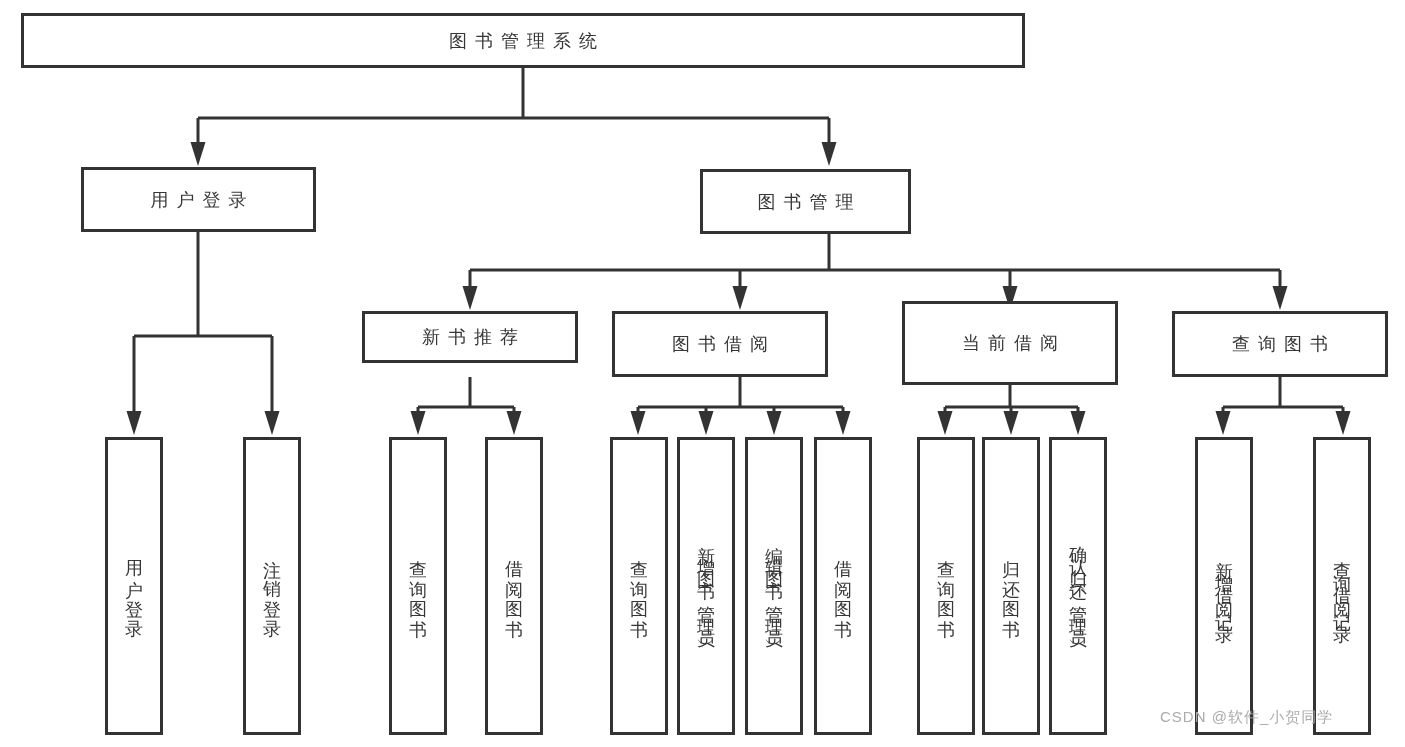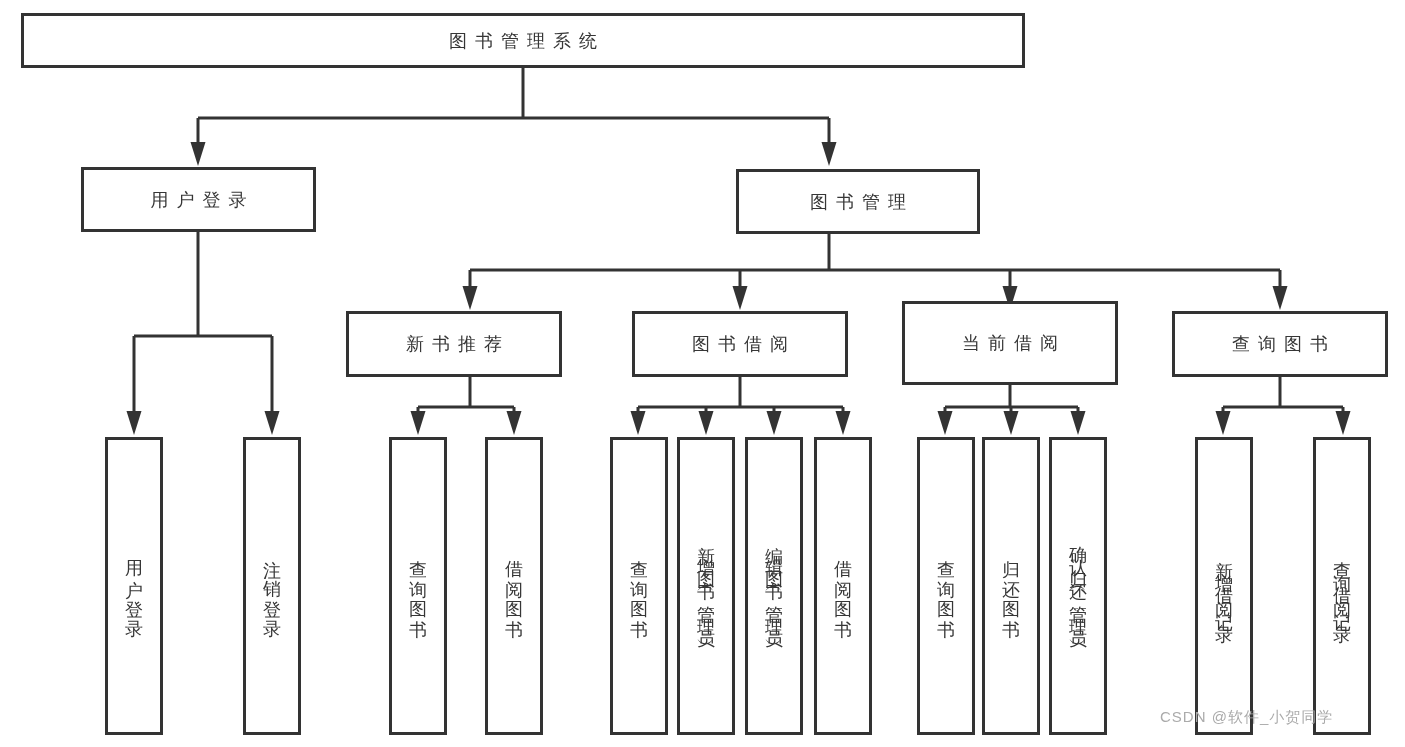--- a/index.html
+++ b/index.html
@@ -128,28 +128,28 @@
     </g>
   </svg>
 
   <div class="node" style="left:21px;top:13px;width:1004px;height:55px">
     <span class="hlabel">图书管理系统</span>
   </div>
 
   <div class="node" style="left:81px;top:167px;width:235px;height:65px">
     <span class="hlabel">用户登录</span>
   </div>
-  <div class="node" style="left:736px;top:169px;width:244px;height:65px">
+  <div class="node" style="left:700px;top:169px;width:211px;height:65px">
     <span class="hlabel">图书管理</span>
   </div>
 
-  <div class="node" style="left:346px;top:311px;width:216px;height:66px">
+  <div class="node" style="left:362px;top:311px;width:216px;height:52px">
     <span class="hlabel">新书推荐</span>
   </div>
-  <div class="node" style="left:632px;top:311px;width:216px;height:66px">
+  <div class="node" style="left:612px;top:311px;width:216px;height:66px">
     <span class="hlabel">图书借阅</span>
   </div>
   <div class="node" style="left:902px;top:301px;width:216px;height:84px">
     <span class="hlabel">当前借阅</span>
   </div>
   <div class="node" style="left:1172px;top:311px;width:216px;height:66px">
     <span class="hlabel">查询图书</span>
   </div>
 
   <div class="vnode" style="left:105px;top:437px;width:58px;height:298px">

